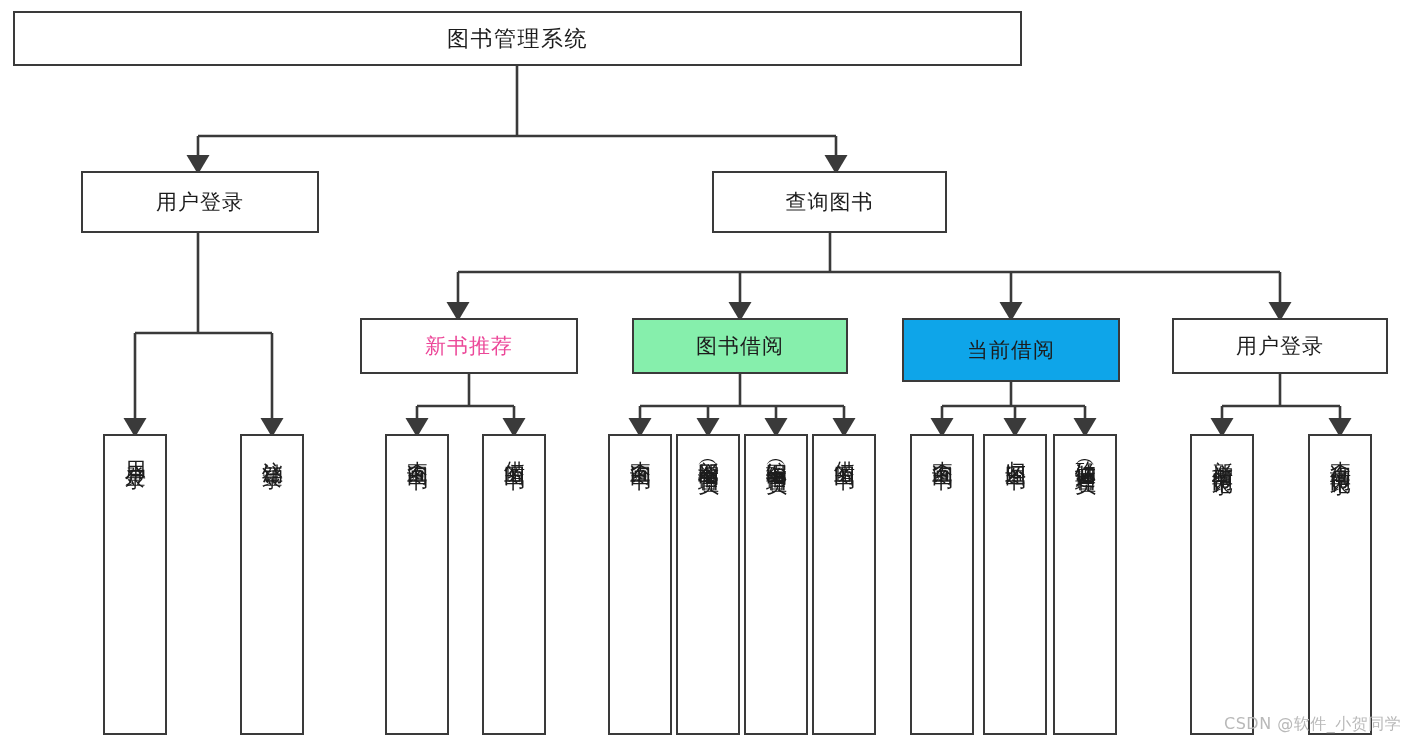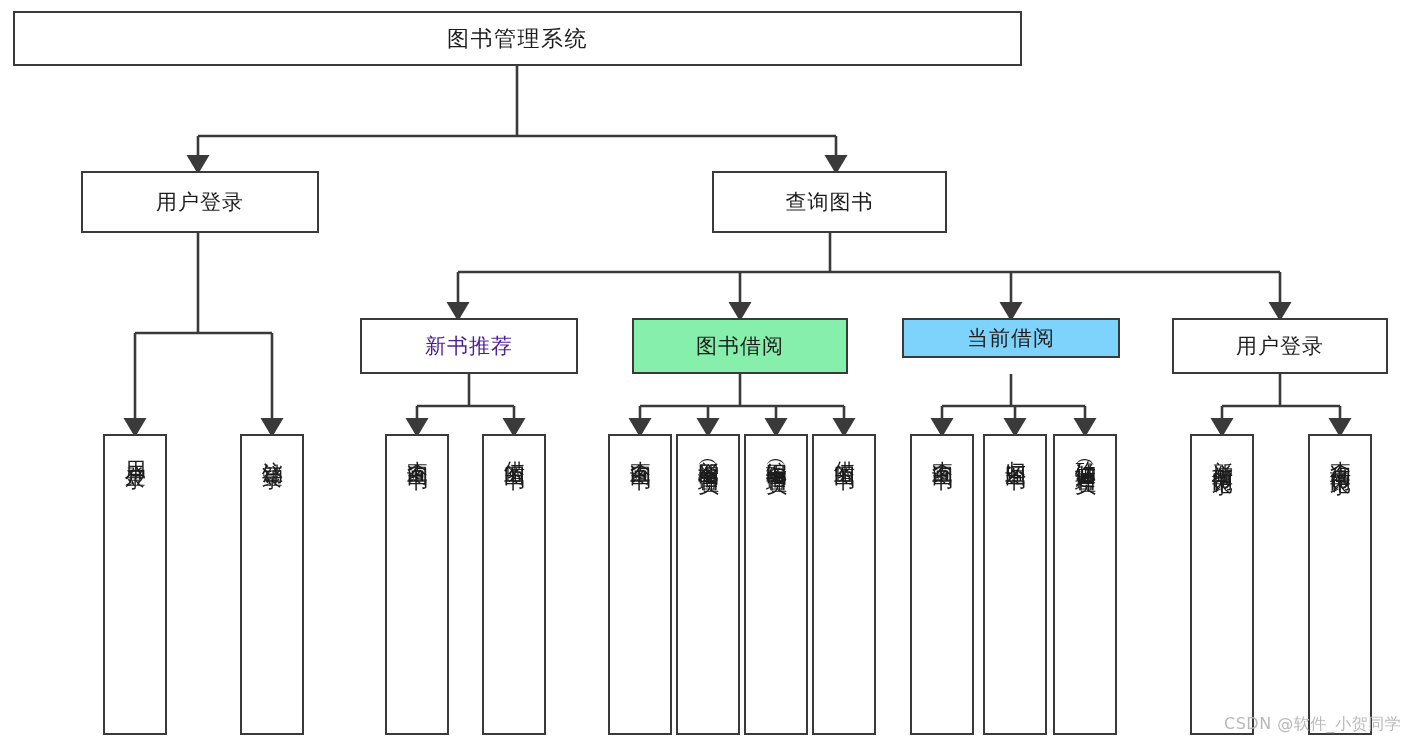--- a/index.html
+++ b/index.html
@@ -140,27 +140,27 @@
     <span class="label">图书管理系统</span>
   </div>
 
   <div class="node horiz" style="left: 81px; top: 171px; width: 238px; height: 62px; border-color: rgb(58, 58, 58); background: rgb(255, 255, 255); color: rgb(28, 28, 28);">
     <span class="label">用户登录</span>
   </div>
   <div class="node horiz" style="left: 712px; top: 171px; width: 235px; height: 62px; border-color: rgb(58, 58, 58); background: rgb(255, 255, 255); color: rgb(28, 28, 28);">
     <span class="label">查询图书</span>
   </div>
 
-  <div class="node horiz" style="left: 360px; top: 318px; width: 218px; height: 56px; border-color: rgb(58, 58, 58); background: rgb(255, 255, 255); color: #4c1d95;">
+  <div class="node horiz" style="left: 360px; top: 318px; width: 218px; height: 56px; border-color: rgb(58, 58, 58); background: rgb(255, 255, 255); color: #ec4899;">
     <span class="label">新书推荐</span>
   </div>
   <div class="node horiz" style="left: 632px; top: 318px; width: 216px; height: 56px; border-color: rgb(58, 58, 58); background: #86efac; color: rgb(28, 28, 28);">
     <span class="label">图书借阅</span>
   </div>
-  <div class="node horiz" style="left: 902px; top: 318px; width: 218px; height: 40px; border-color: rgb(58, 58, 58); background: #7dd3fc; color: rgb(28, 28, 28);">
+  <div class="node horiz" style="left: 902px; top: 318px; width: 218px; height: 64px; border-color: rgb(58, 58, 58); background: #0ea5e9; color: rgb(28, 28, 28);">
     <span class="label">当前借阅</span>
   </div>
   <div class="node horiz" style="left: 1172px; top: 318px; width: 216px; height: 56px; border-color: rgb(58, 58, 58); background: rgb(255, 255, 255); color: rgb(28, 28, 28);">
     <span class="label">用户登录</span>
   </div>
 
   <div class="node vert" style="left: 103px; top: 434px; width: 64px; height: 301px; border-color: rgb(58, 58, 58); background: rgb(255, 255, 255); color: rgb(28, 28, 28);">
     <span class="label">用户登录</span>
   </div>
   <div class="node vert" style="left: 240px; top: 434px; width: 64px; height: 301px; border-color: rgb(58, 58, 58); background: rgb(255, 255, 255); color: rgb(28, 28, 28);">

